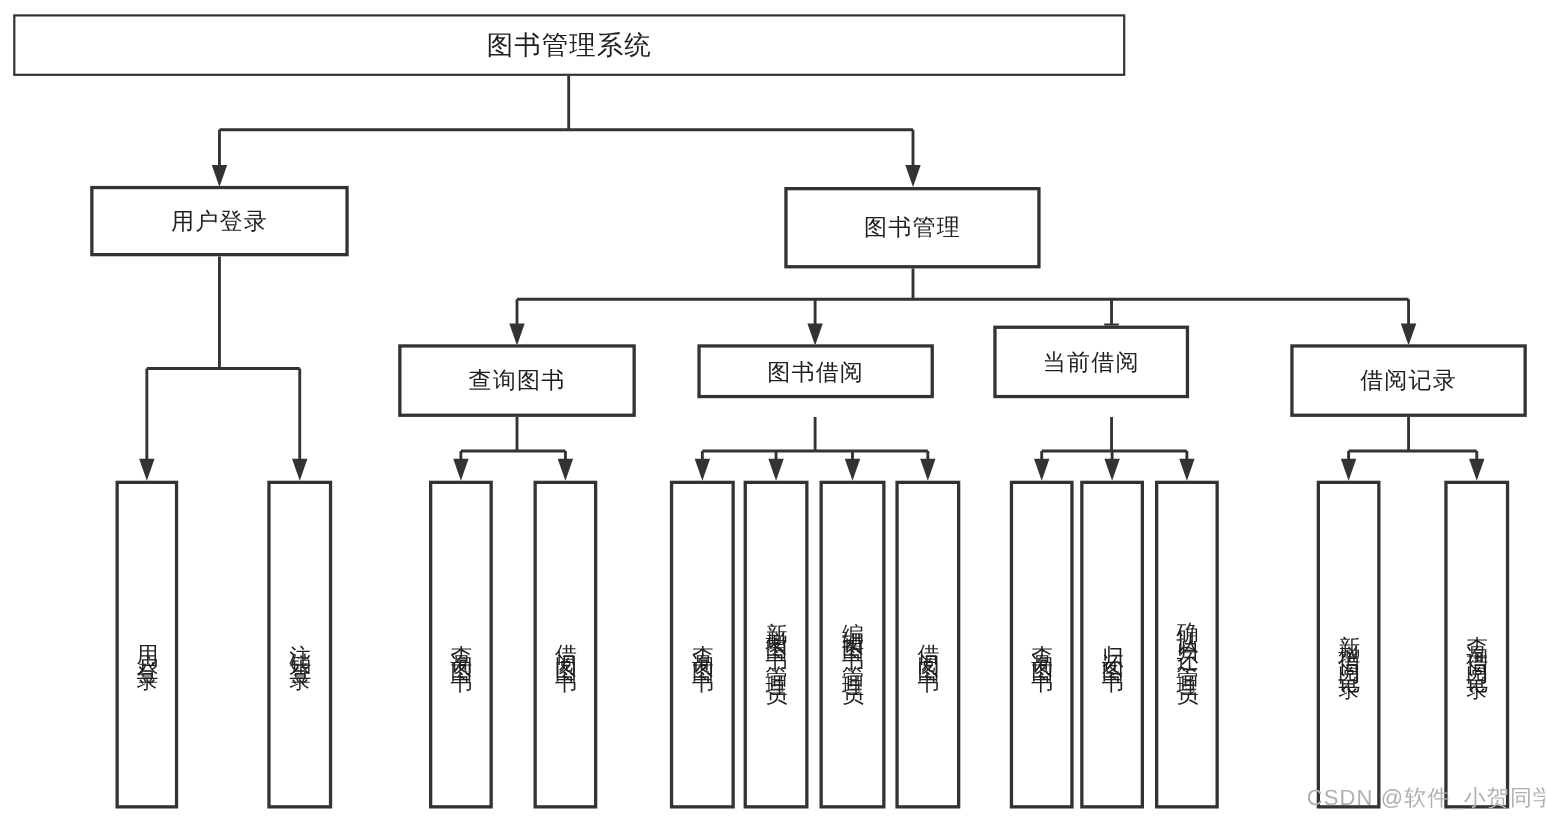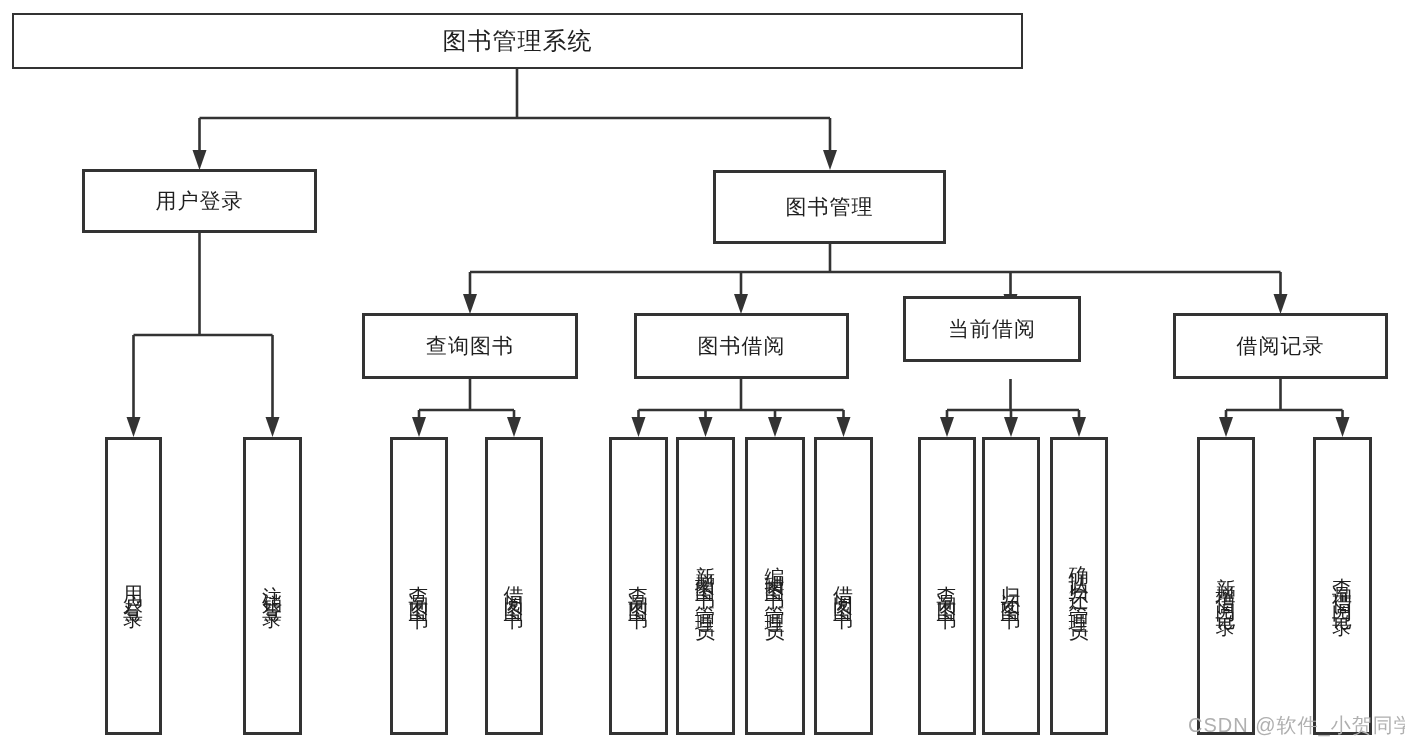--- a/index.html
+++ b/index.html
@@ -90,21 +90,21 @@
   <div class="box l2" style="left:82px;top:169px;width:235px;height:64px">
     <span>用户登录</span>
   </div>
   <div class="box l2" style="left:713px;top:170px;width:233px;height:74px">
     <span>图书管理</span>
   </div>
 
   <div class="box l3" style="left:362px;top:313px;width:216px;height:66px">
     <span>查询图书</span>
   </div>
-  <div class="box l3" style="left:634px;top:313px;width:215px;height:66px">
+  <div class="box l3" style="left:634px;top:313px;width:215px;height:49px">
     <span>图书借阅</span>
   </div>
   <div class="box l3" style="left:903px;top:296px;width:178px;height:66px">
     <span>当前借阅</span>
   </div>
   <div class="box l3" style="left:1173px;top:313px;width:215px;height:66px">
     <span>借阅记录</span>
   </div>
 
   <div class="box leaf" style="left:105px;width:57px">

